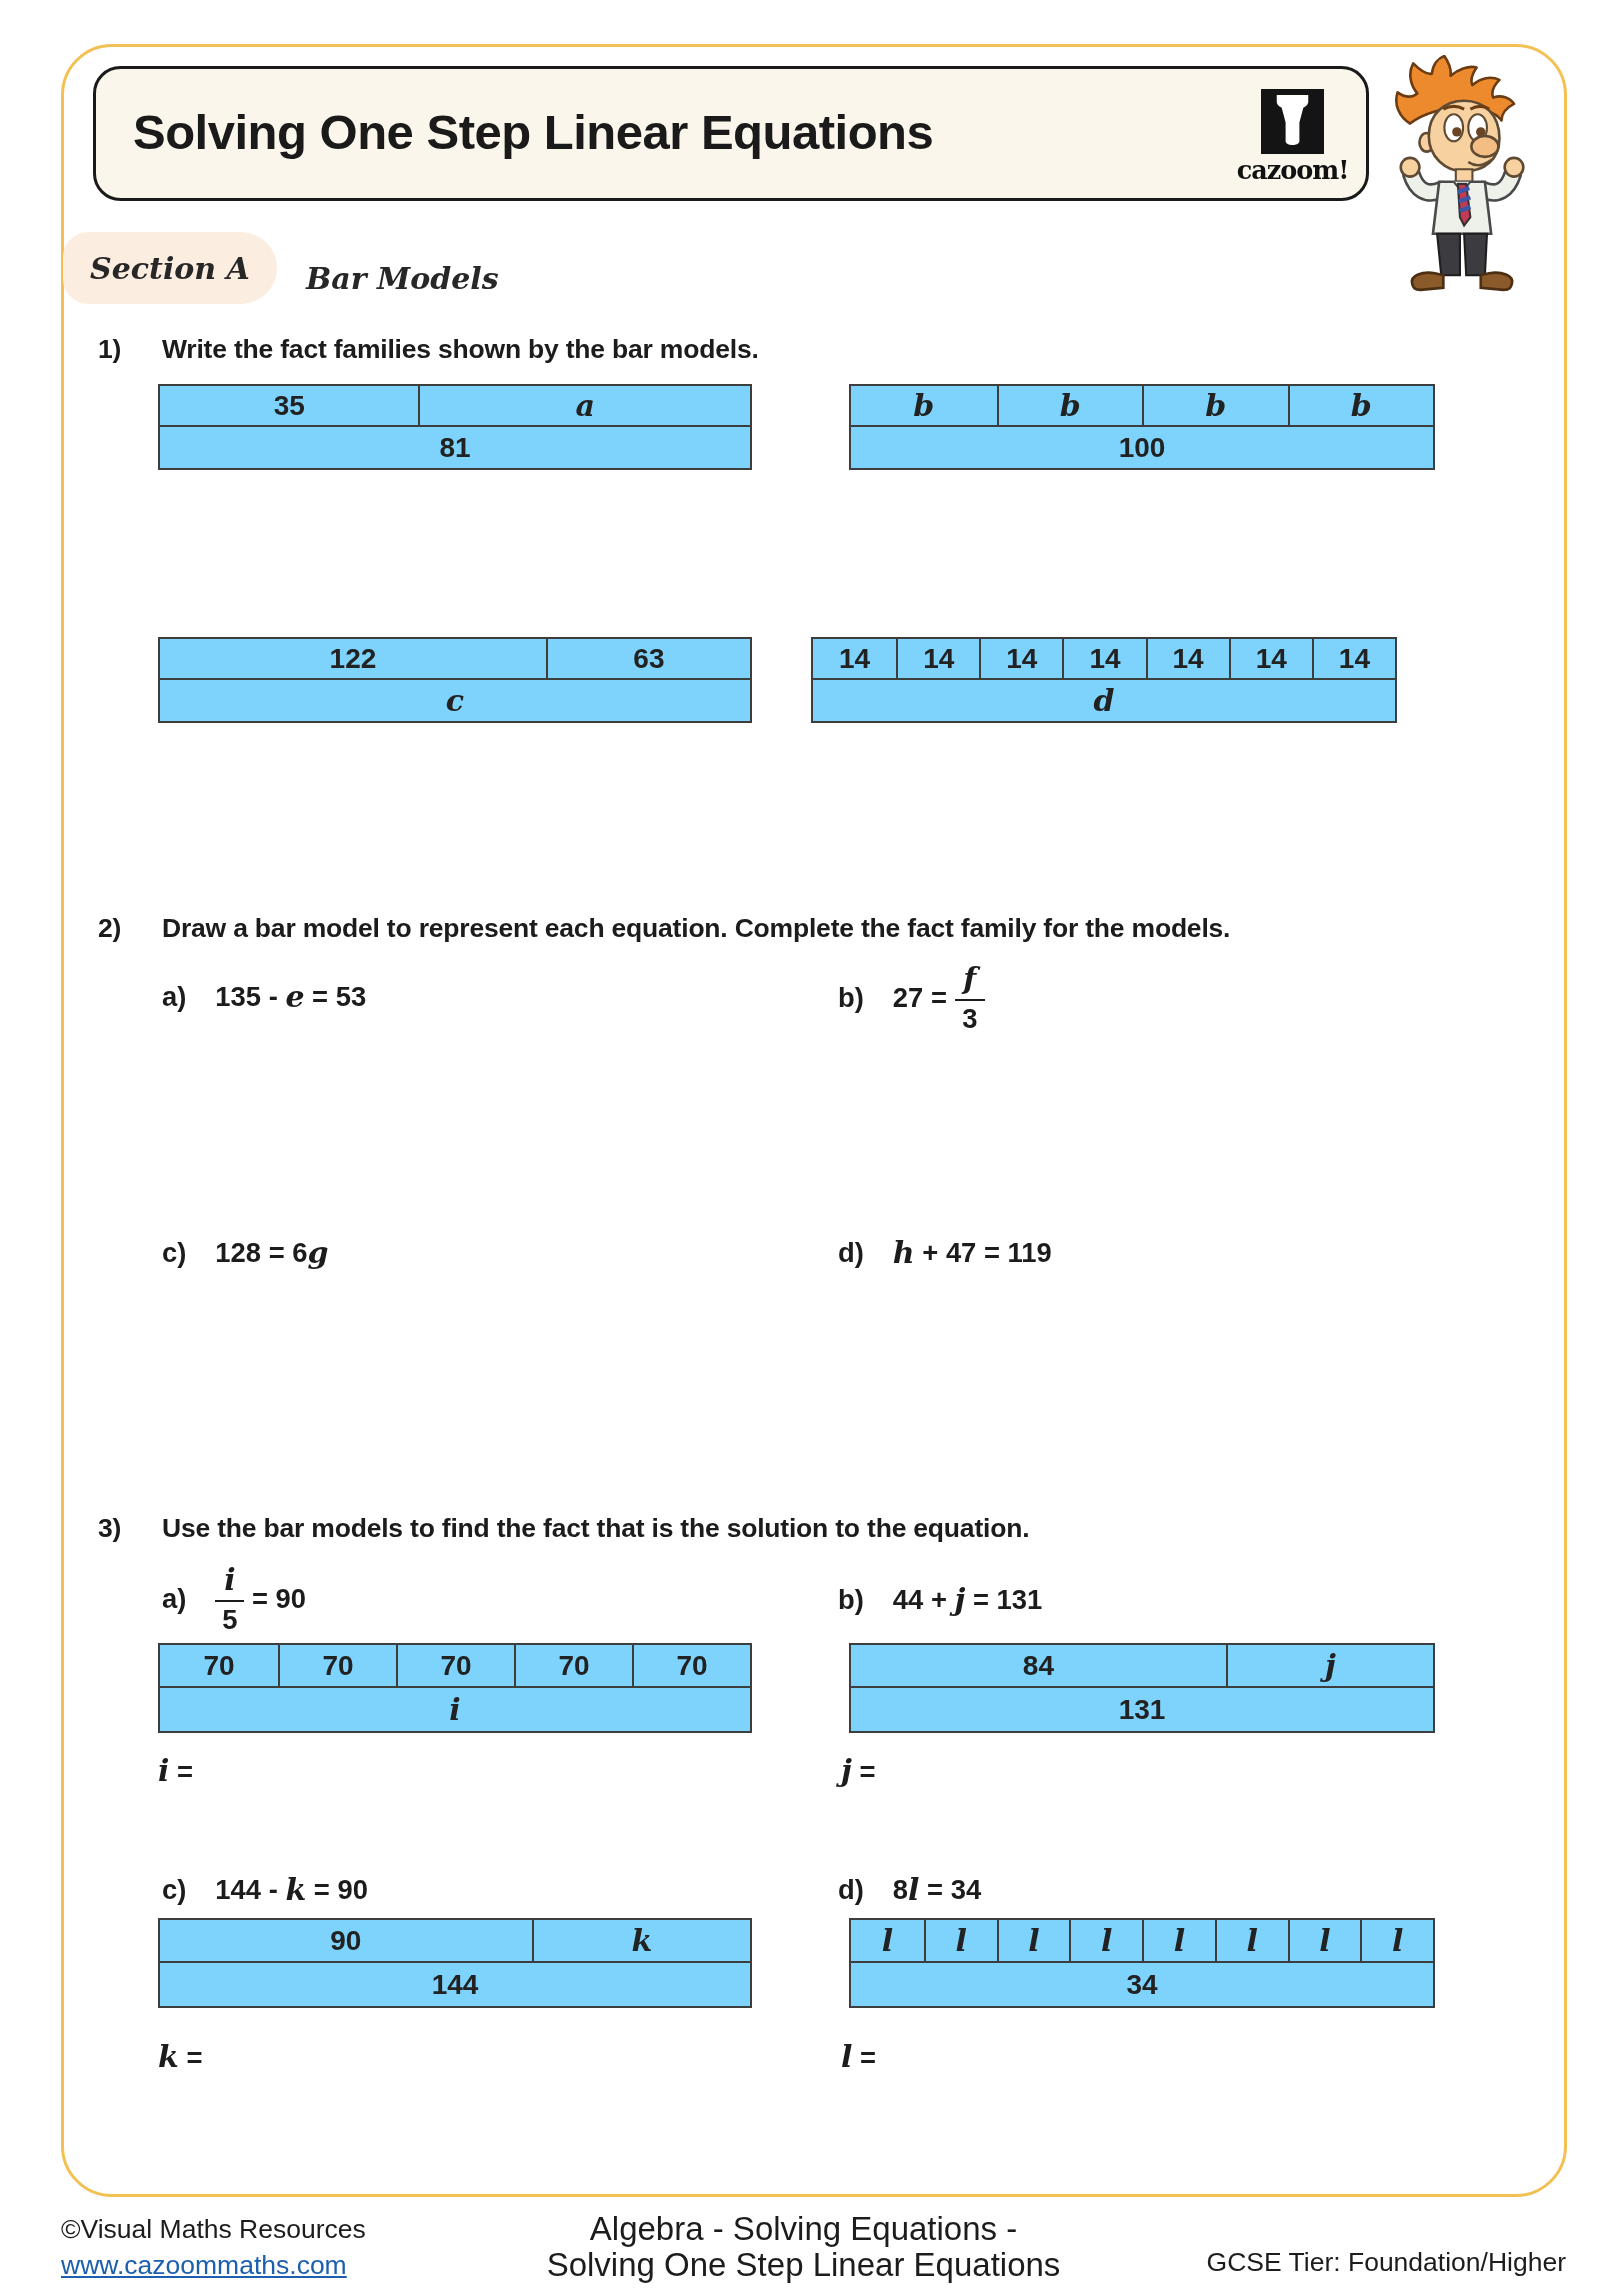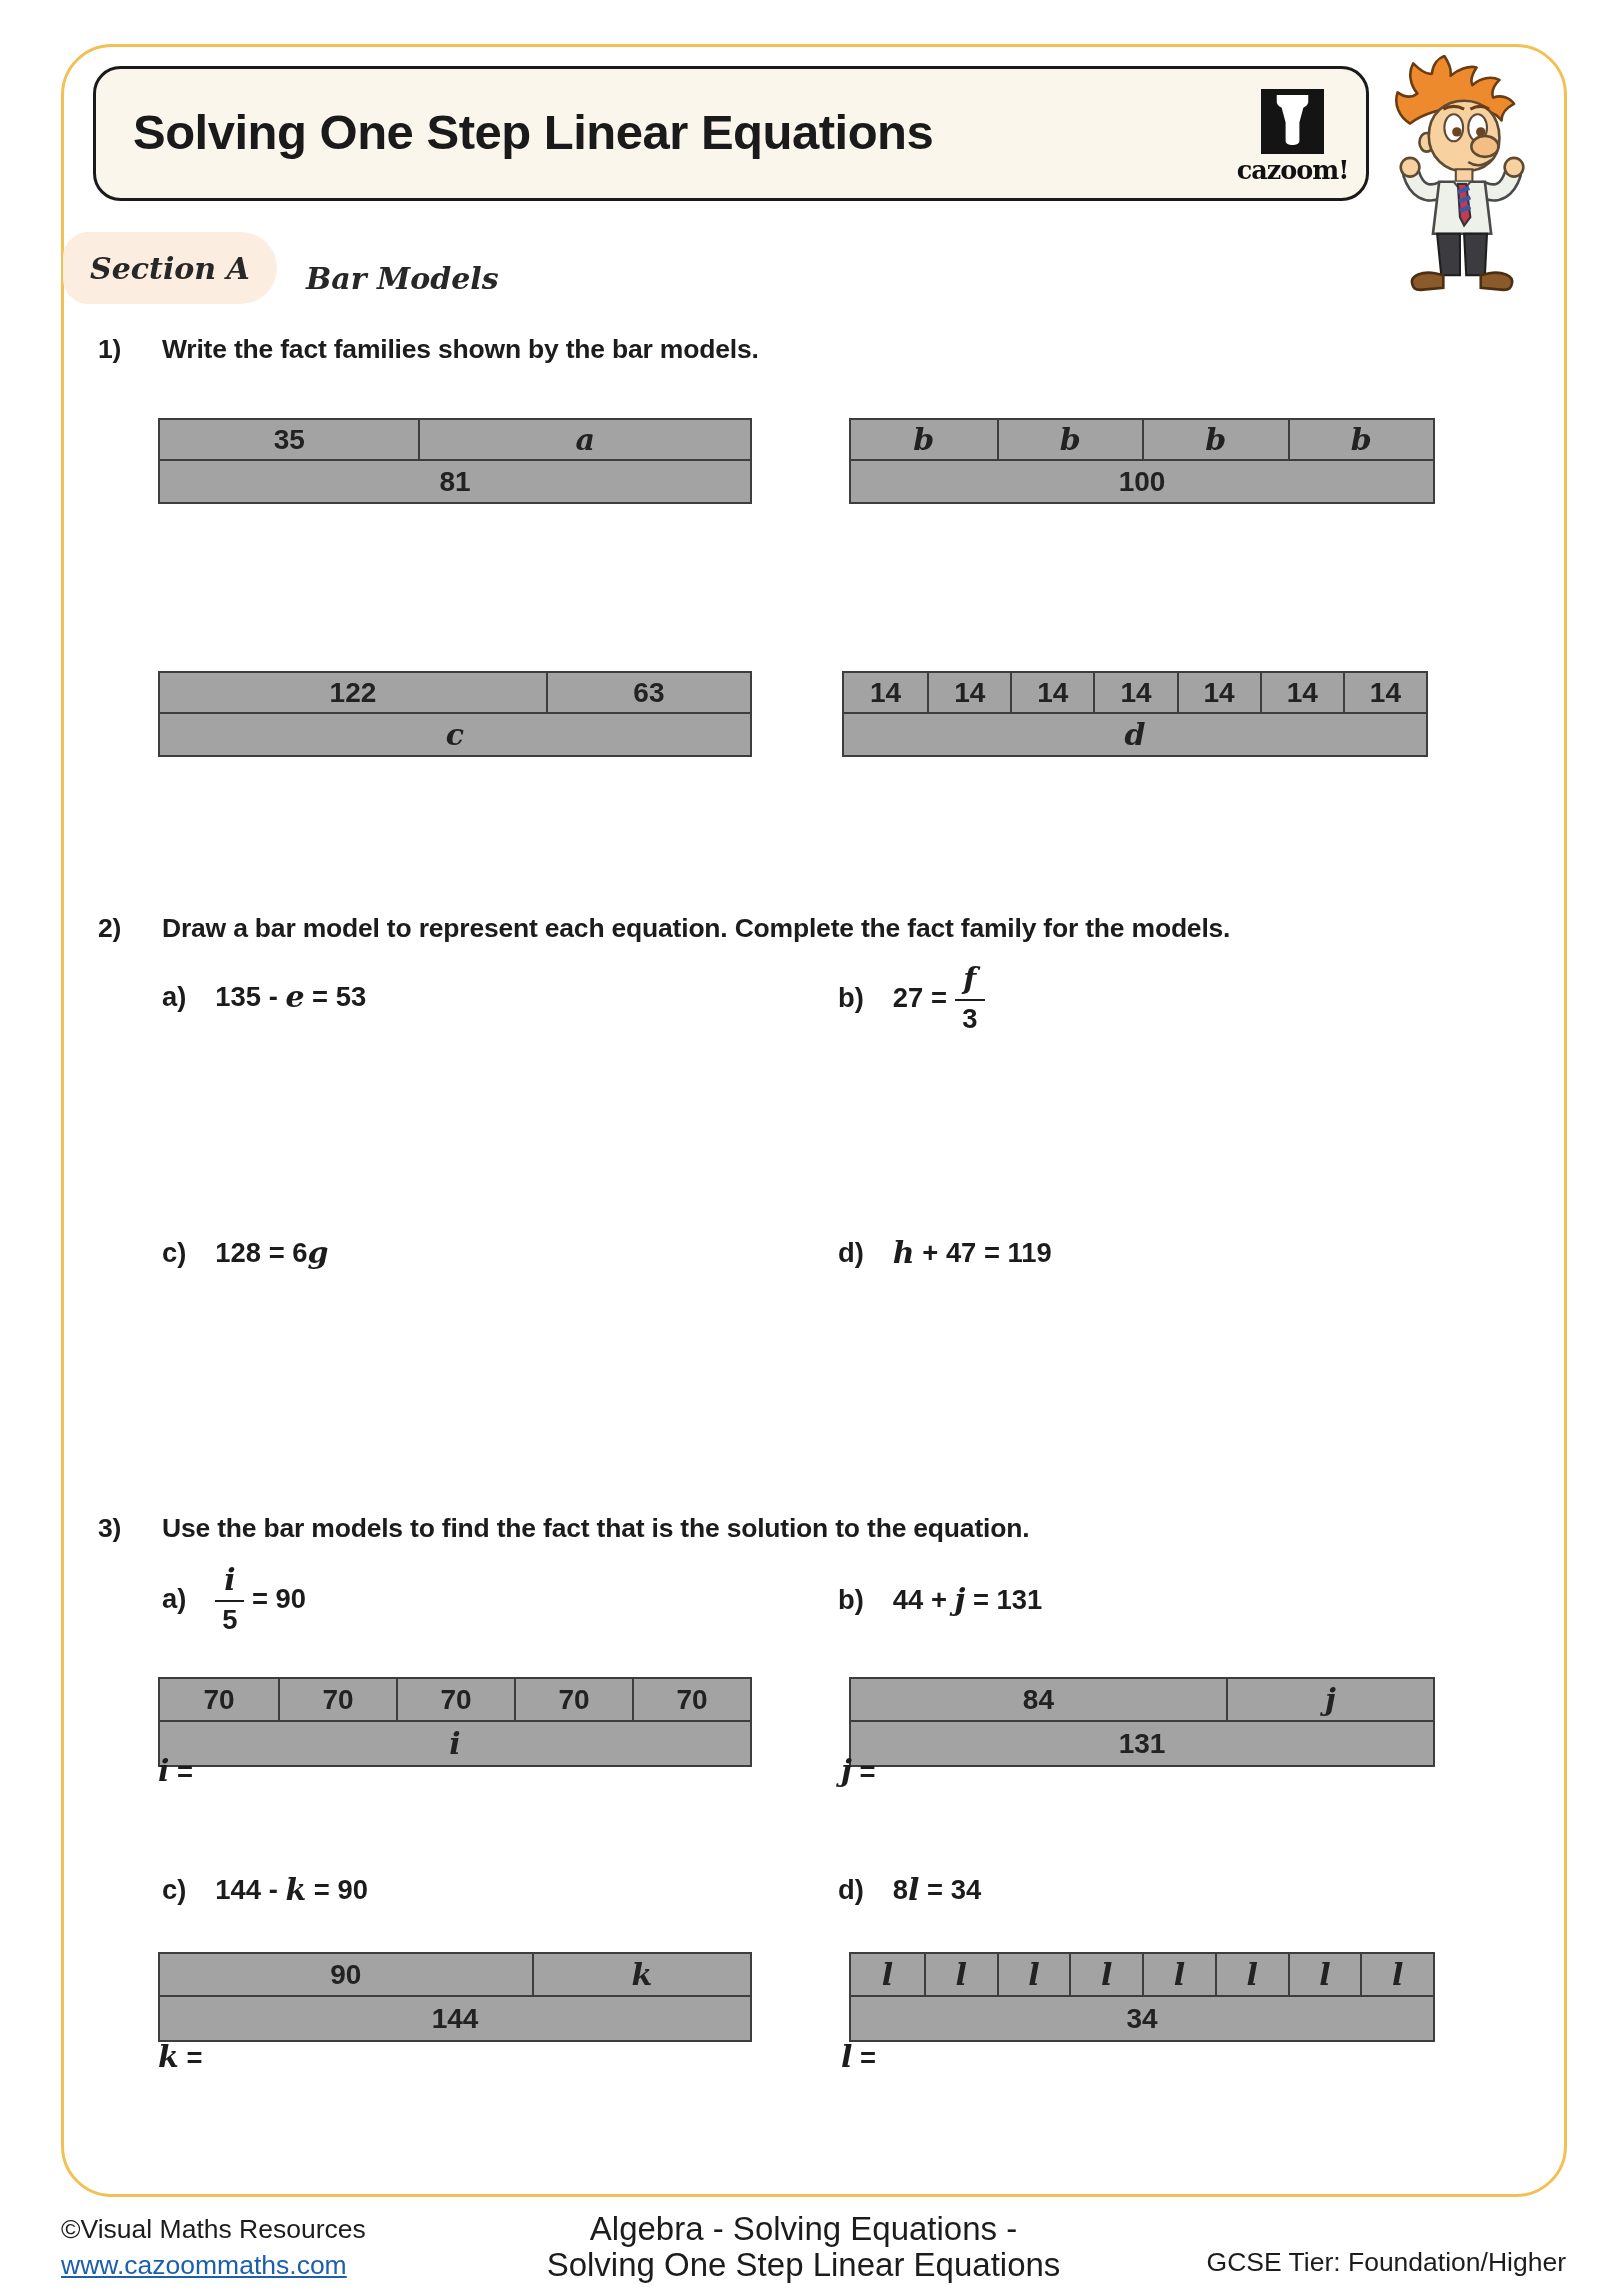--- a/index.html
+++ b/index.html
@@ -32,21 +32,21 @@
     background:var(--section_bg);border-radius:33px 47px 47px 33px;
     display:flex;align-items:center;justify-content:center;}
   .serif-it{font-family:"DejaVu Serif",serif;font-style:italic;font-weight:bold;
     font-size:30px;color:#272727;}
   .section-title{position:absolute;left:306px;top:232px;height:93px;line-height:93px;}
 
   .question{position:absolute;display:flex;font-weight:bold;font-size:26.5px;
     letter-spacing:-0.2px;color:var(--text);}
   .q-num{width:64px;flex:none;}
 
-  .bar{position:absolute;border:2.9px solid var(--table_border);background:#a3a3a3;margin-top:34px;}
+  .bar{position:absolute;border:2.9px solid var(--table_border);background:#7dd3fc;}
   .bar-row{display:flex;}
   .r42 .bar-row{height:41px;}
   .r44 .bar-row{height:43px;}
   .bar-row.rtop{border-bottom:2px solid var(--table_border);}
   .cell{display:flex;align-items:center;justify-content:center;
     font-weight:bold;font-size:28px;color:#222;}
   .cell + .cell{border-left:2px solid var(--table_border);}
   .cell.full{width:100%;}
   .var{font-family:"DejaVu Serif",serif;font-style:italic;font-weight:bold;}
   .cell .var{font-size:30px;}
@@ -176,21 +176,21 @@
           <span>63</span>
         </div>
     </div>
     <div class="bar-row">
       <div class="cell full">
           <span class="var">c</span>
         </div>
     </div>
   </div>
 
-  <div class="bar r42" style="left:842px;top:637px;width:586px;">
+  <div class="bar r42" style="left:811px;top:637px;width:586px;">
     <div class="bar-row rtop">
       <div class="cell" style="width:14.2857%;">
           <span>14</span>
         </div>
       <div class="cell" style="width:14.2857%;">
           <span>14</span>
         </div>
       <div class="cell" style="width:14.2857%;">
           <span>14</span>
         </div>

